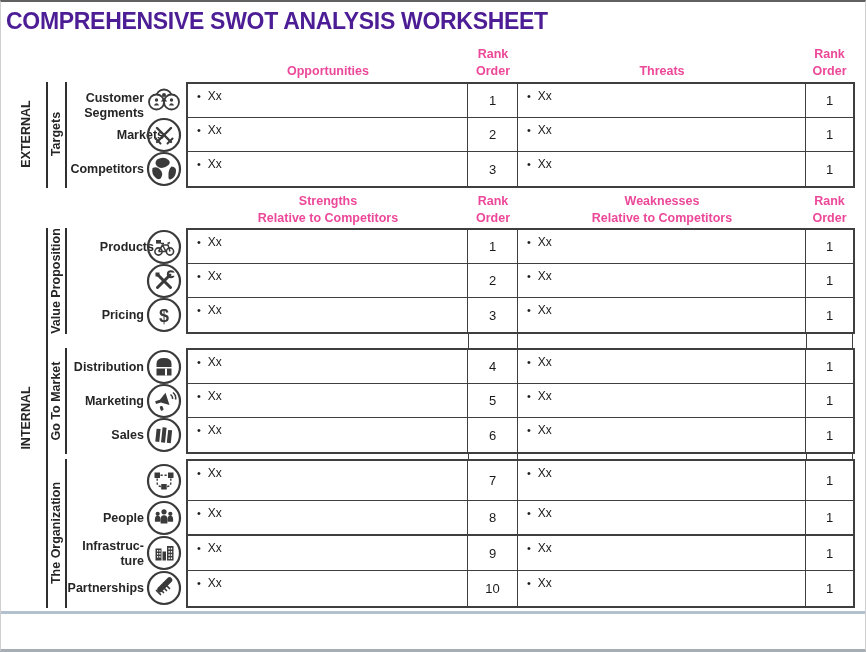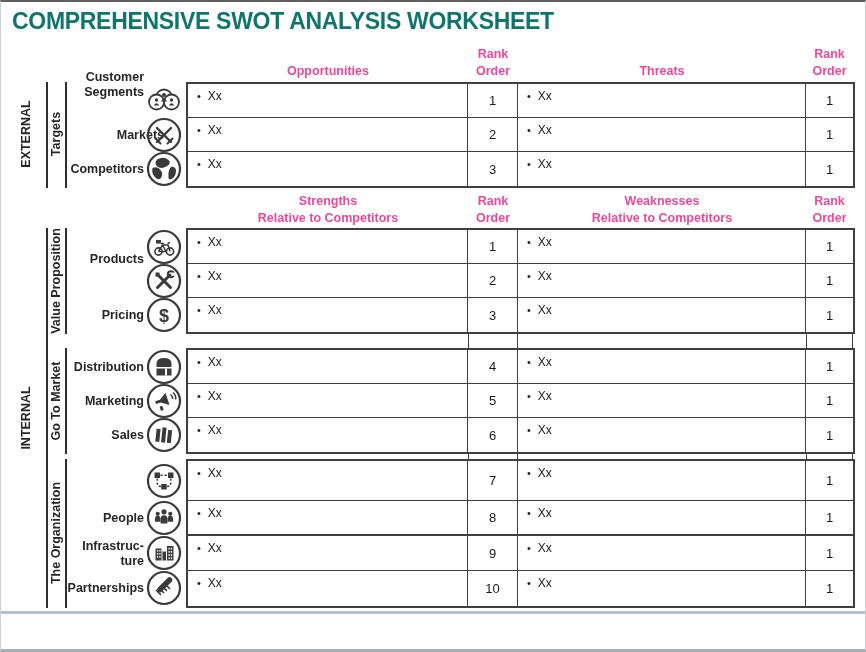--- a/index.html
+++ b/index.html
@@ -1,19 +1,19 @@
 <!DOCTYPE html>
 <html><head>
 <meta charset="utf-8">
 <style>
   html,body{margin:0;padding:0;background:#e8e8e8;font-family:"Liberation Sans",sans-serif;}
   .slide{position:relative;width:866px;height:652px;background:#fff;overflow:hidden;}
   .frame{position:absolute;inset:0;border-top:2px solid #606060;border-bottom:3px solid #a7adb4;
          border-left:1px solid #cfcfcf;border-right:1px solid #cfcfcf;pointer-events:none;z-index:9;}
-  .title{position:absolute;left:12px;top:8px;font-size:23px;font-weight:bold;color:#0f766e;letter-spacing:-0.3px;white-space:nowrap;}
+  .title{position:absolute;left:6px;top:8px;font-size:23px;font-weight:bold;color:#4c1d95;letter-spacing:-0.3px;white-space:nowrap;}
   .hdr{position:absolute;display:flex;align-items:flex-end;justify-content:center;text-align:center;
        font-weight:bold;font-size:12.5px;line-height:17px;color:#ec4899;white-space:pre-line;}
   .tbl{position:absolute;left:186px;display:grid;grid-template-columns:280px 50px 288px 47px;
        border:2px solid #3f3f3f;background:#fff;z-index:2;}
   .cell{border-right:1px solid #3f3f3f;border-bottom:1px solid #3f3f3f;background:#fff;}
   .cell.nr{border-right:none;}
   .cell.nb{border-bottom:none;}
   .cell.thick{border-bottom-width:2.5px;}
   .cc{display:flex;align-items:flex-start;padding:4px 4px 0 9px;font-size:12px;color:#1a1a1a;}
   .bu{font-size:11px;line-height:16px;margin-right:7px;}
@@ -41,21 +41,21 @@
 Order</div>
   <div class="hdr" style="left:518px;top:42px;width:288px;height:38px;">Threats</div>
   <div class="hdr" style="left:806px;top:42px;width:47px;height:38px;">Rank
 Order</div>
 
   <div class="vlabel" style="left:-54px;top:124px;">EXTERNAL</div>
   <div class="vline" style="left:46px;top:82px;height:106px;"></div>
   <div class="vlabel" style="left:-24px;top:124px;">Targets</div>
   <div class="vline" style="left:65px;top:82px;height:106px;"></div>
 
-  <div class="rlabel" style="top:68px;height:34px;">Customer
+  <div class="rlabel" style="top:89px;height:34px;">Customer
 Segments</div>
   <div class="rlabel" style="top:118px;height:34px;padding-left:20px;">Markets</div>
   <div class="rlabel" style="top:152px;height:34px;">Competitors</div>
 
   <div class="icon" style="top:83px;">
     <svg width="36" height="36" viewBox="0 0 36 36">
       <g stroke="#3a3a3a" stroke-width="1.8" fill="#fff">
         <circle cx="18" cy="14.5" r="8"></circle>
           <circle cx="10.5" cy="19" r="7.5"></circle>
           <circle cx="25.5" cy="19" r="7.5"></circle>
@@ -138,21 +138,21 @@
 
   <div class="vlabel" style="left:-54px;top:408px;">INTERNAL</div>
   <div class="vline" style="left:46px;top:228px;height:380px;"></div>
   <div class="vlabel" style="left:-24px;top:271px;">Value Proposition</div>
   <div class="vline" style="left:65px;top:228px;height:106px;"></div>
   <div class="vlabel" style="left:-24px;top:391px;">Go To Market</div>
   <div class="vline" style="left:65px;top:348px;height:106px;"></div>
   <div class="vlabel" style="left:-24px;top:523px;">The Organization</div>
   <div class="vline" style="left:65px;top:459px;height:149px;"></div>
 
-  <div class="rlabel" style="top:242px;height:34px;">Products</div>
+  <div class="rlabel" style="top:230px;height:34px;padding-left:10px;">Products</div>
   <div class="rlabel" style="top:298px;height:34px;">Pricing</div>
   <div class="rlabel" style="top:350px;height:34px;">Distribution</div>
   <div class="rlabel" style="top:384px;height:34px;">Marketing</div>
   <div class="rlabel" style="top:418px;height:34px;">Sales</div>
   <div class="rlabel" style="top:501px;height:35px;">People</div>
   <div class="rlabel" style="top:536px;height:35px;">Infrastruc-
 ture</div>
   <div class="rlabel" style="top:571px;height:35px;">Partnerships</div>
 
   <div class="icon" style="top:229px;">

